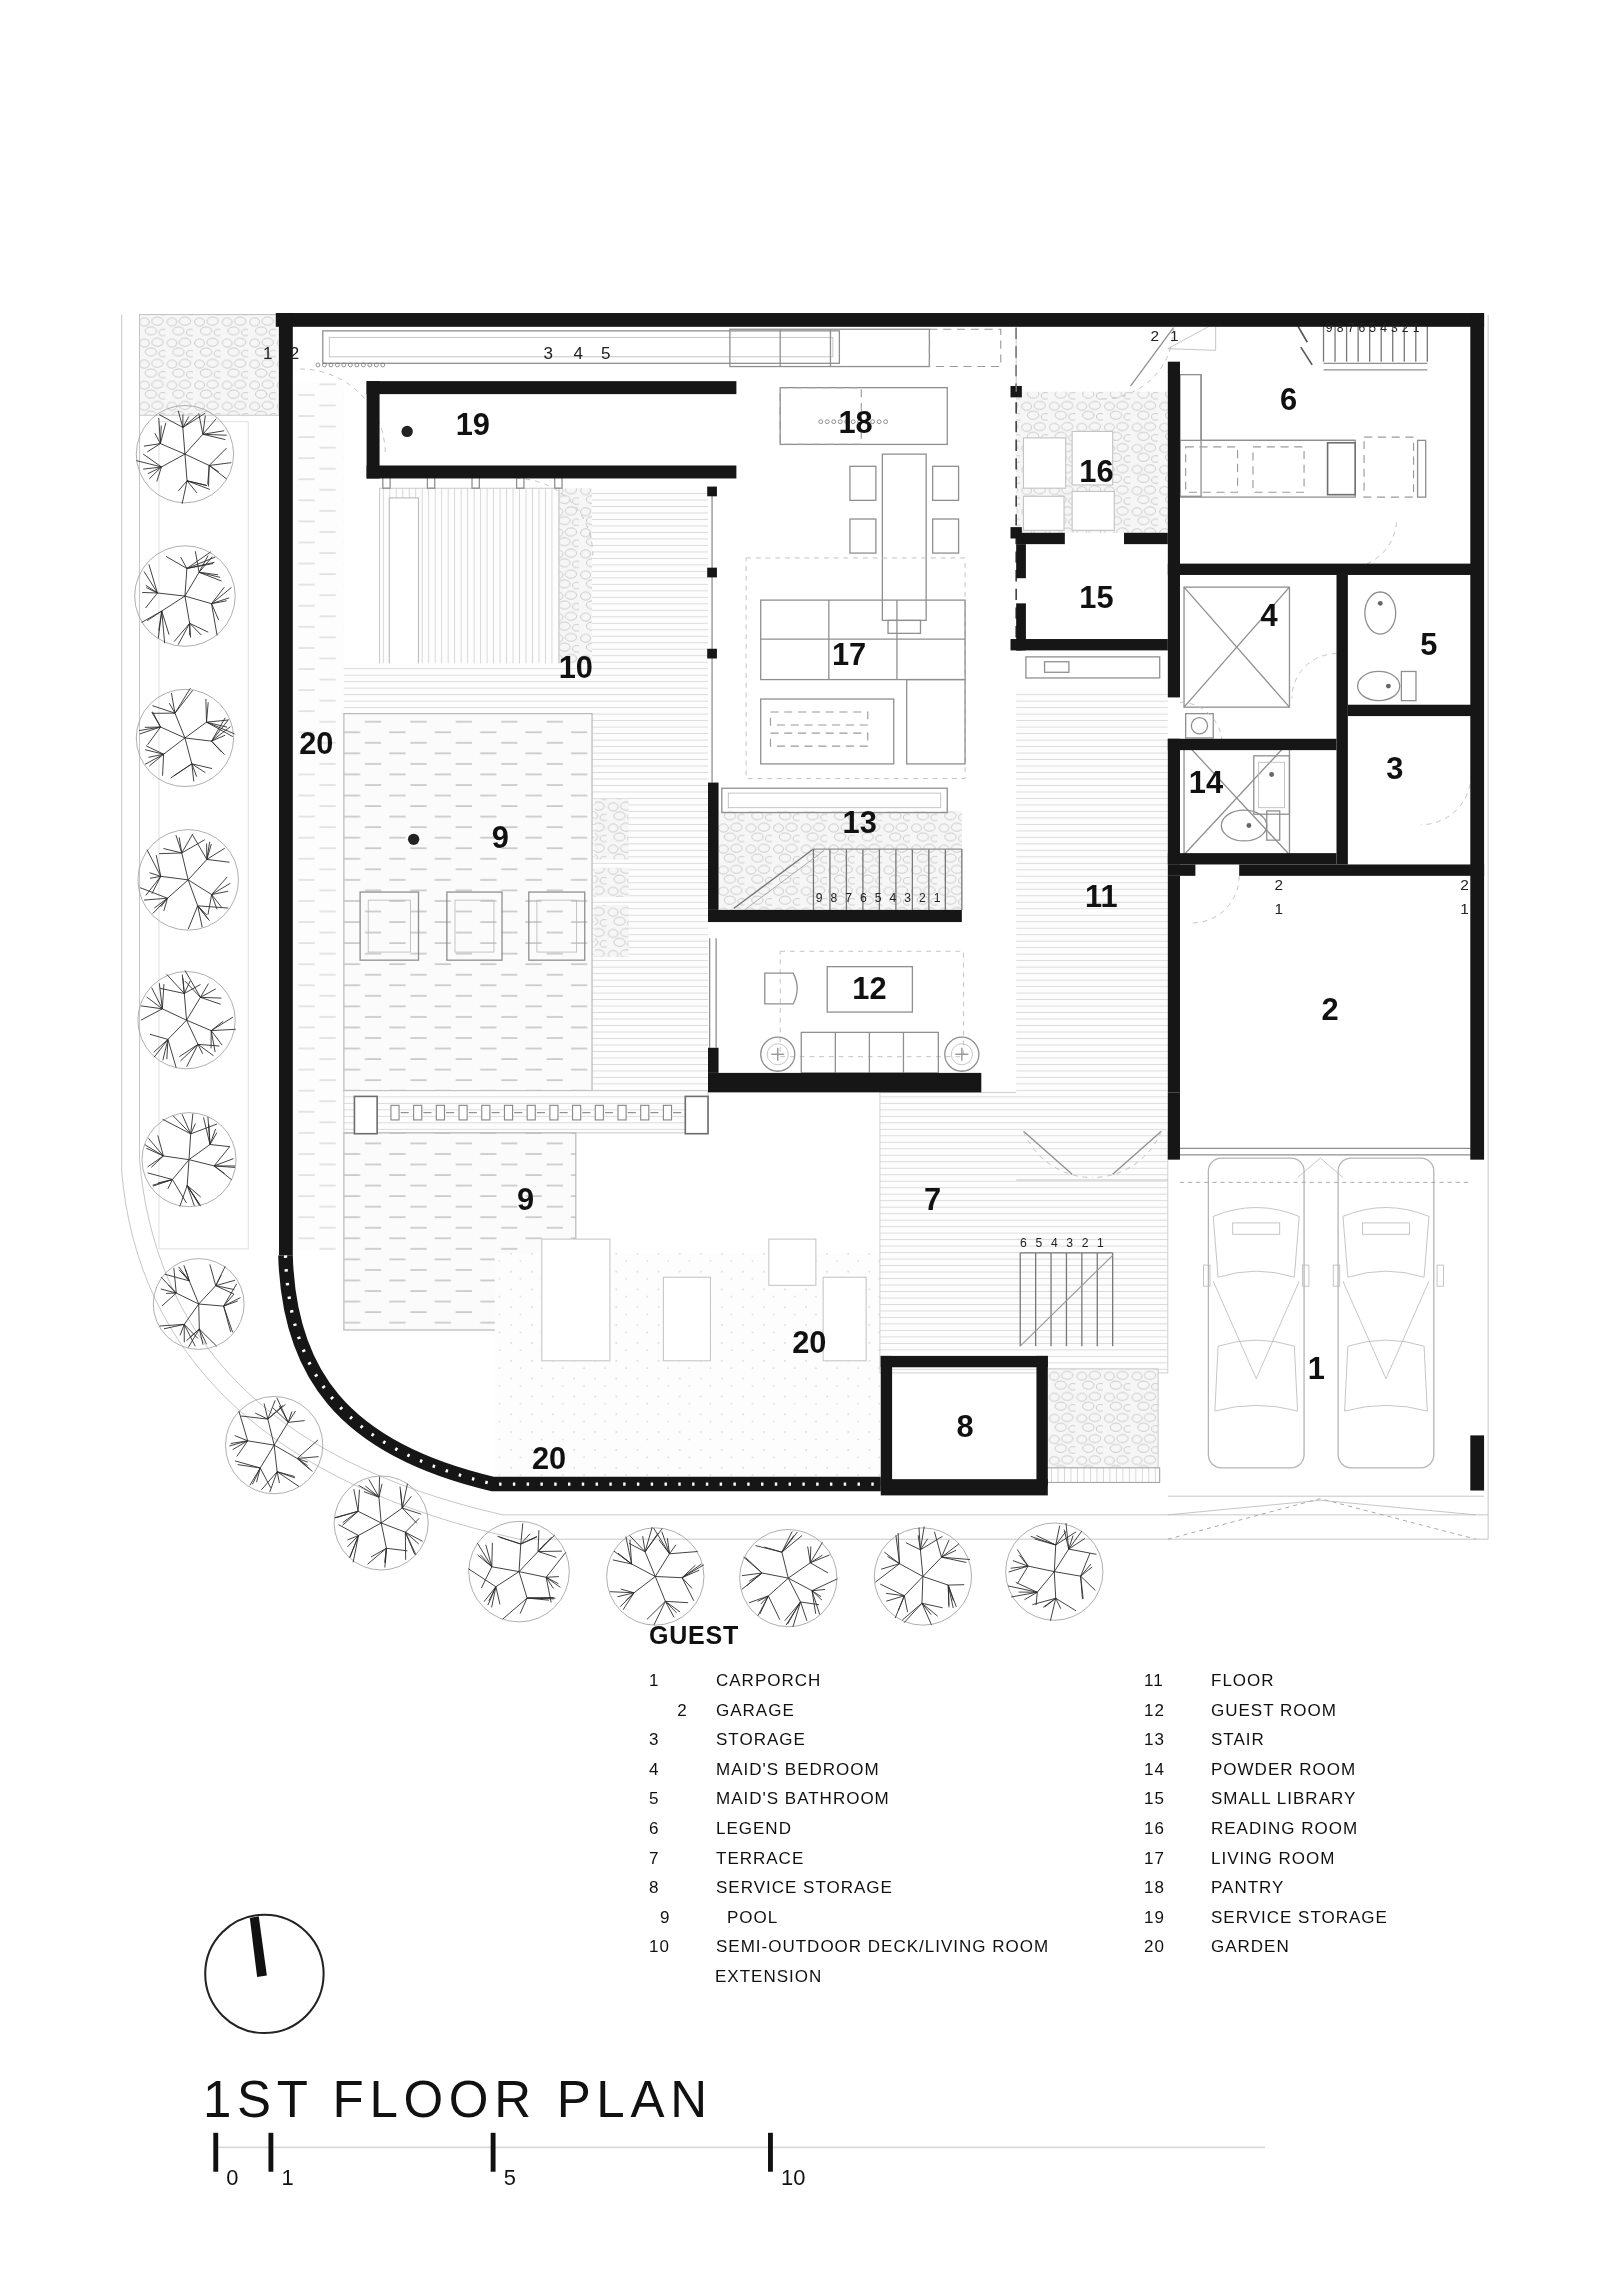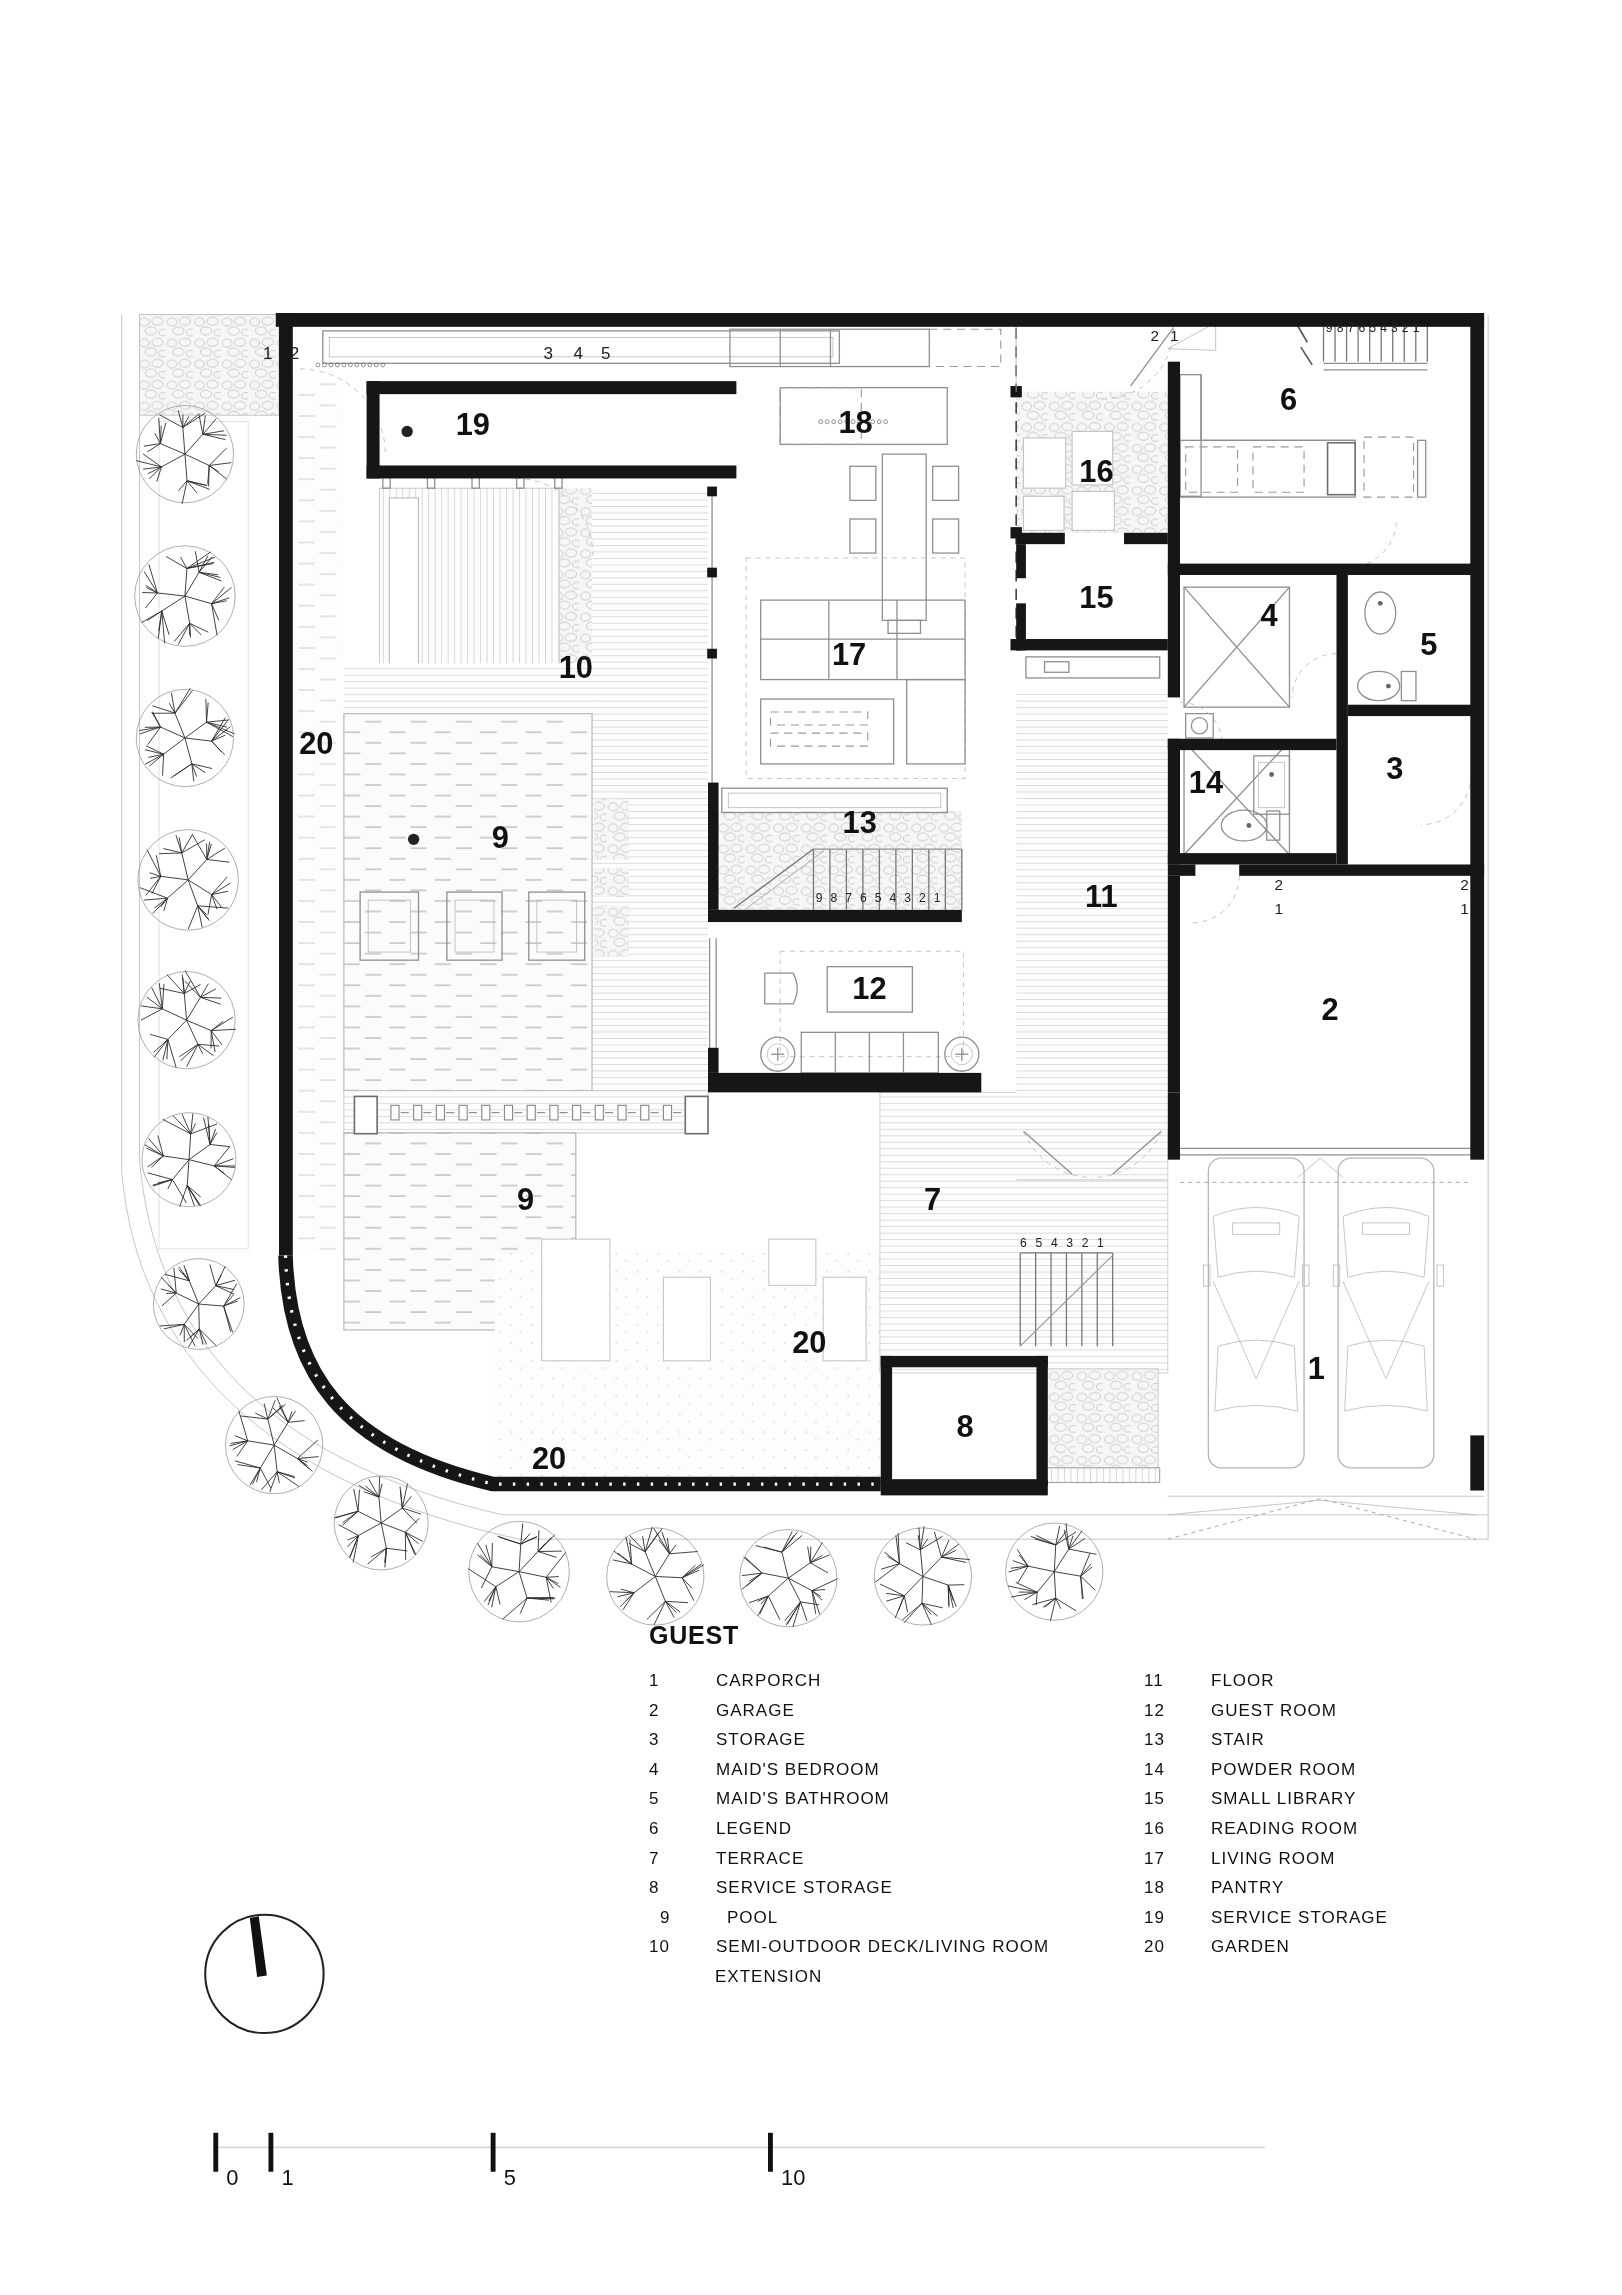--- a/index.html
+++ b/index.html
@@ -588,26 +588,27 @@
         <rect x="331" y="2630" width="6" height="48" fill="#111"></rect>
         <text x="347" y="2694" font-size="27" fill="#111">1</text>
         <rect x="605" y="2630" width="6" height="48" fill="#111"></rect>
         <text x="621" y="2694" font-size="27" fill="#111">5</text>
         <rect x="947" y="2630" width="6" height="48" fill="#111"></rect>
         <text x="963" y="2694" font-size="27" fill="#111">10</text>
       </g>
 </svg>
 
 
+<div id="title-block">1ST FLOOR PLAN</div>
 
 
 <div id="legend">
   <div class="heading">GUEST</div>
 <div class="lg-row" style="left: 649px; top: 1671px;"><span class="lg-num">1</span><span>CARPORCH</span></div>
-      <div class="lg-row" style="left: 649px; top: 1701px;"><span class="lg-num">2</span><span>GARAGE</span></div>
+      <div class="lg-row" style="left: 649px; top: 1701px; text-align: center;"><span class="lg-num">2</span><span>GARAGE</span></div>
       <div class="lg-row" style="left: 649px; top: 1730px;"><span class="lg-num">3</span><span>STORAGE</span></div>
       <div class="lg-row" style="left: 649px; top: 1760px;"><span class="lg-num">4</span><span>MAID'S BEDROOM</span></div>
       <div class="lg-row" style="left: 649px; top: 1789px;"><span class="lg-num">5</span><span>MAID'S BATHROOM</span></div>
       <div class="lg-row" style="left: 649px; top: 1819px;"><span class="lg-num">6</span><span>LEGEND</span></div>
       <div class="lg-row" style="left: 649px; top: 1849px;"><span class="lg-num">7</span><span>TERRACE</span></div>
       <div class="lg-row" style="left: 649px; top: 1878px;"><span class="lg-num">8</span><span>SERVICE STORAGE</span></div>
       <div class="lg-row" style="left: 649px; top: 1908px; margin-left: 11px;"><span class="lg-num">9</span><span>POOL</span></div>
       <div class="lg-row" style="left: 649px; top: 1937px;"><span class="lg-num">10</span><span>SEMI-OUTDOOR DECK/LIVING ROOM</span></div>
       <div class="lg-row" style="left: 715px; top: 1967px;">EXTENSION</div>
       <div class="lg-row" style="left: 1144px; top: 1671px;"><span class="lg-num">11</span><span>FLOOR</span></div>

